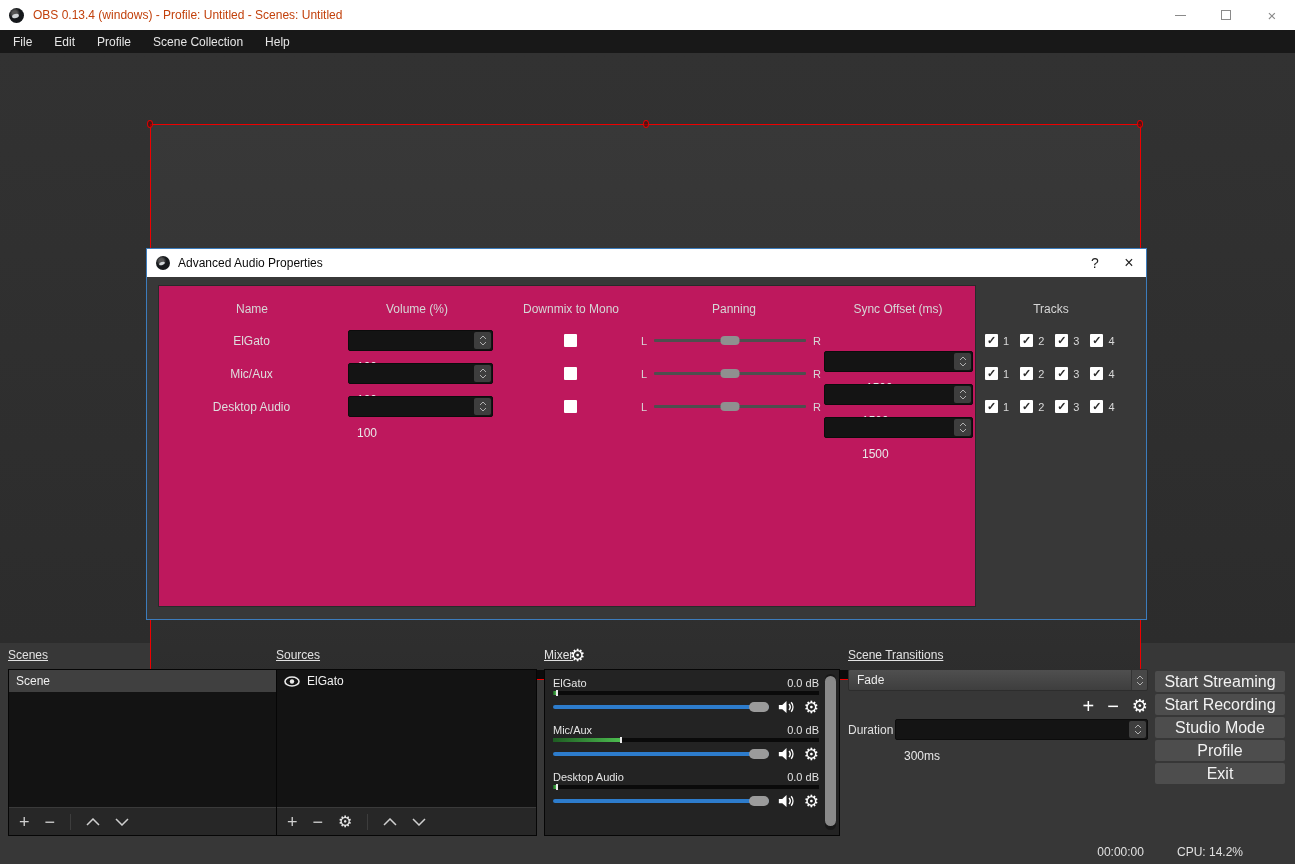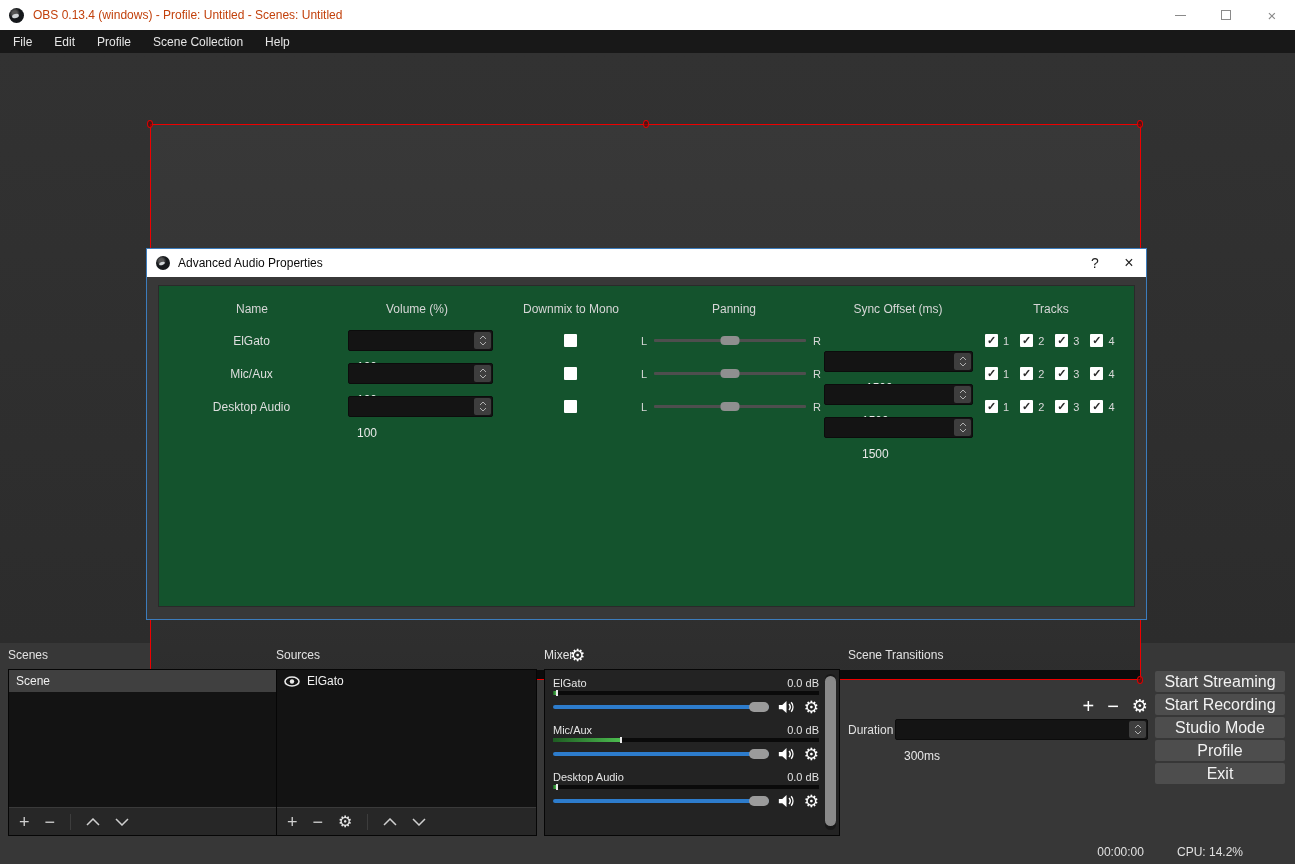--- a/index.html
+++ b/index.html
@@ -33,21 +33,21 @@
 
   
   .dialog { position:absolute; left:146px; top:248px; width:1001px; height:372px; background:#383838; border:1px solid #3c7cbc; z-index:5; }
   .dlg-titlebar { height:28px; background:#ffffff; display:flex; align-items:center; padding-left:9px; }
   .dlg-logo { width:14px; height:14px; border-radius:50%; background:radial-gradient(circle at 38% 35%, #555 0 18%, #15181b 40%); position:relative; }
   .dlg-logo::after { content:""; position:absolute; left:3px; top:6px; width:6px; height:3px; border-radius:50%; background:#cfd3d6; transform:rotate(-18deg); }
   .dlg-title { font-size:12px; color:#0a0a0a; margin-left:8px; }
   .dlg-btns { margin-left:auto; display:flex; height:100%; }
   .dlg-btn { width:34px; height:100%; display:flex; align-items:center; justify-content:center; font-size:14px; color:#222; }
   .dlg-body { position:relative; height:343px; }
-  .dlg-panel { position:absolute; left:11px; top:8px; width:977px; height:322px; background:#14532d; border:1px solid #2a2a2a; }
+  .dlg-panel { position:absolute; left:11px; top:8px; width:818px; height:322px; background:#be185d; border:1px solid #2a2a2a; }
 
   .tbl-head { position:relative; height:30px; margin-top:8px; }
   .tbl-head span { position:absolute; top:8px; transform:translateX(-50%); font-size:12px; color:#d6d6d6; white-space:nowrap; }
   .tbl-row { position:relative; height:33px; }
   .c-name { position:absolute; left:0; top:0; width:185px; height:33px; display:flex; align-items:center; justify-content:center; font-size:12px; color:#dedede; }
   .c-vol  { position:absolute; left:189px; top:6px; width:145px; }
   .c-mono { position:absolute; left:405px; top:10px; }
   .c-pan  { position:absolute; left:482px; top:0; width:180px; height:33px; display:flex; align-items:center; }
   .c-sync { position:absolute; left:665px; top:6px; width:149px;padding-left:29px; }
   .c-trk  { position:absolute; left:826px; top:0; width:150px; height:33px; display:flex; align-items:center; gap:11px; }
@@ -56,21 +56,21 @@
   .spin .val { font-size:12px; color:#e8e8e8; line-height:19px; padding-left:8px;margin-top:27px; }
   .spin .btns { position:absolute; right:1px; top:1px; width:17px; height:17px; background:#3e3e3e; border-radius:2px; display:flex; flex-direction:column; align-items:center; justify-content:center; gap:1px; }
 
   .cb { width:13px; height:13px; background:#ffffff; border-radius:1px; font-size:11px; font-weight:bold; color:#2b2b2b; text-align:center; line-height:12px; }
   .pan-lbl { font-size:11px; color:#d8d8d8; }
   .pan-track { flex:1; height:3px; background:#4e4e4e; margin:0 7px; position:relative; border-radius:1px; }
   .pan-handle { position:absolute; left:50%; top:-3px; transform:translateX(-50%); width:19px; height:9px; background:#8f8f8f; border-radius:4px; }
   .trk-item { display:flex; align-items:center; gap:5px; font-size:11px; color:#d8d8d8; }
 
   
-  .dock-label { position:absolute; font-size:12px; color:#e2e2e2; top:648px; }
+  .dock-label { position:absolute; font-size:12px; color:#e2e2e2; top:648px;text-decoration:underline; }
   .listbox { position:absolute; top:669px; height:167px; background:#131313; border:1px solid #060606; }
   .list-row { height:22px; display:flex; align-items:center; padding-left:7px; font-size:12px; color:#f0f0f0; }
   .list-row.selected { background:#404040; }
   .list-footer { position:absolute; left:0; bottom:0; width:100%; height:28px; background:#272727; border-top:1px solid #3a3a3a; display:flex; align-items:center; padding-left:10px; gap:15px; }
   .tool-glyph { font-size:18px; color:#cfcfcf; line-height:1; font-weight:normal; }
   .tool-gear { font-size:16px; color:#e8e8e8; line-height:1; }
   .vdiv { width:1px; height:16px; background:#3d3d3d; }
 
   
   .mixerbox { position:absolute; left:544px; top:669px; width:296px; height:167px; background:#232323; border:1px solid #060606; padding:5px 20px 0 8px; }
@@ -445,20 +445,31 @@
         <span class="icon-white">⚙</span>
       </div>
     </div>
 
     <div class="mix-scroll">
       <div class="mix-thumb"></div>
     </div>
   </div>
 
   <div class="dock-label" style="left:848px;">Scene Transitions</div>
+  <div class="combo">
+    <span>Fade</span>
+    <div class="combo-spin">
+      <svg width="8" height="5" viewBox="0 0 8 5">
+          <path d="M1 4l3-3 3 3" stroke="#b0b0b0" fill="none"></path>
+        </svg>
+      <svg width="8" height="5" viewBox="0 0 8 5">
+          <path d="M1 1l3 3 3-3" stroke="#b0b0b0" fill="none"></path>
+        </svg>
+    </div>
+  </div>
   <div class="trans-tools">
     <span class="tool-glyph">+</span>
     <span class="tool-glyph">−</span>
     <span class="tool-gear">⚙</span>
   </div>
   <div class="dur-label">Duration</div>
   <div class="dur-spin spin">
     <div class="val">300ms</div>
     <div class="btns">
       <svg width="8" height="5" viewBox="0 0 8 5">

